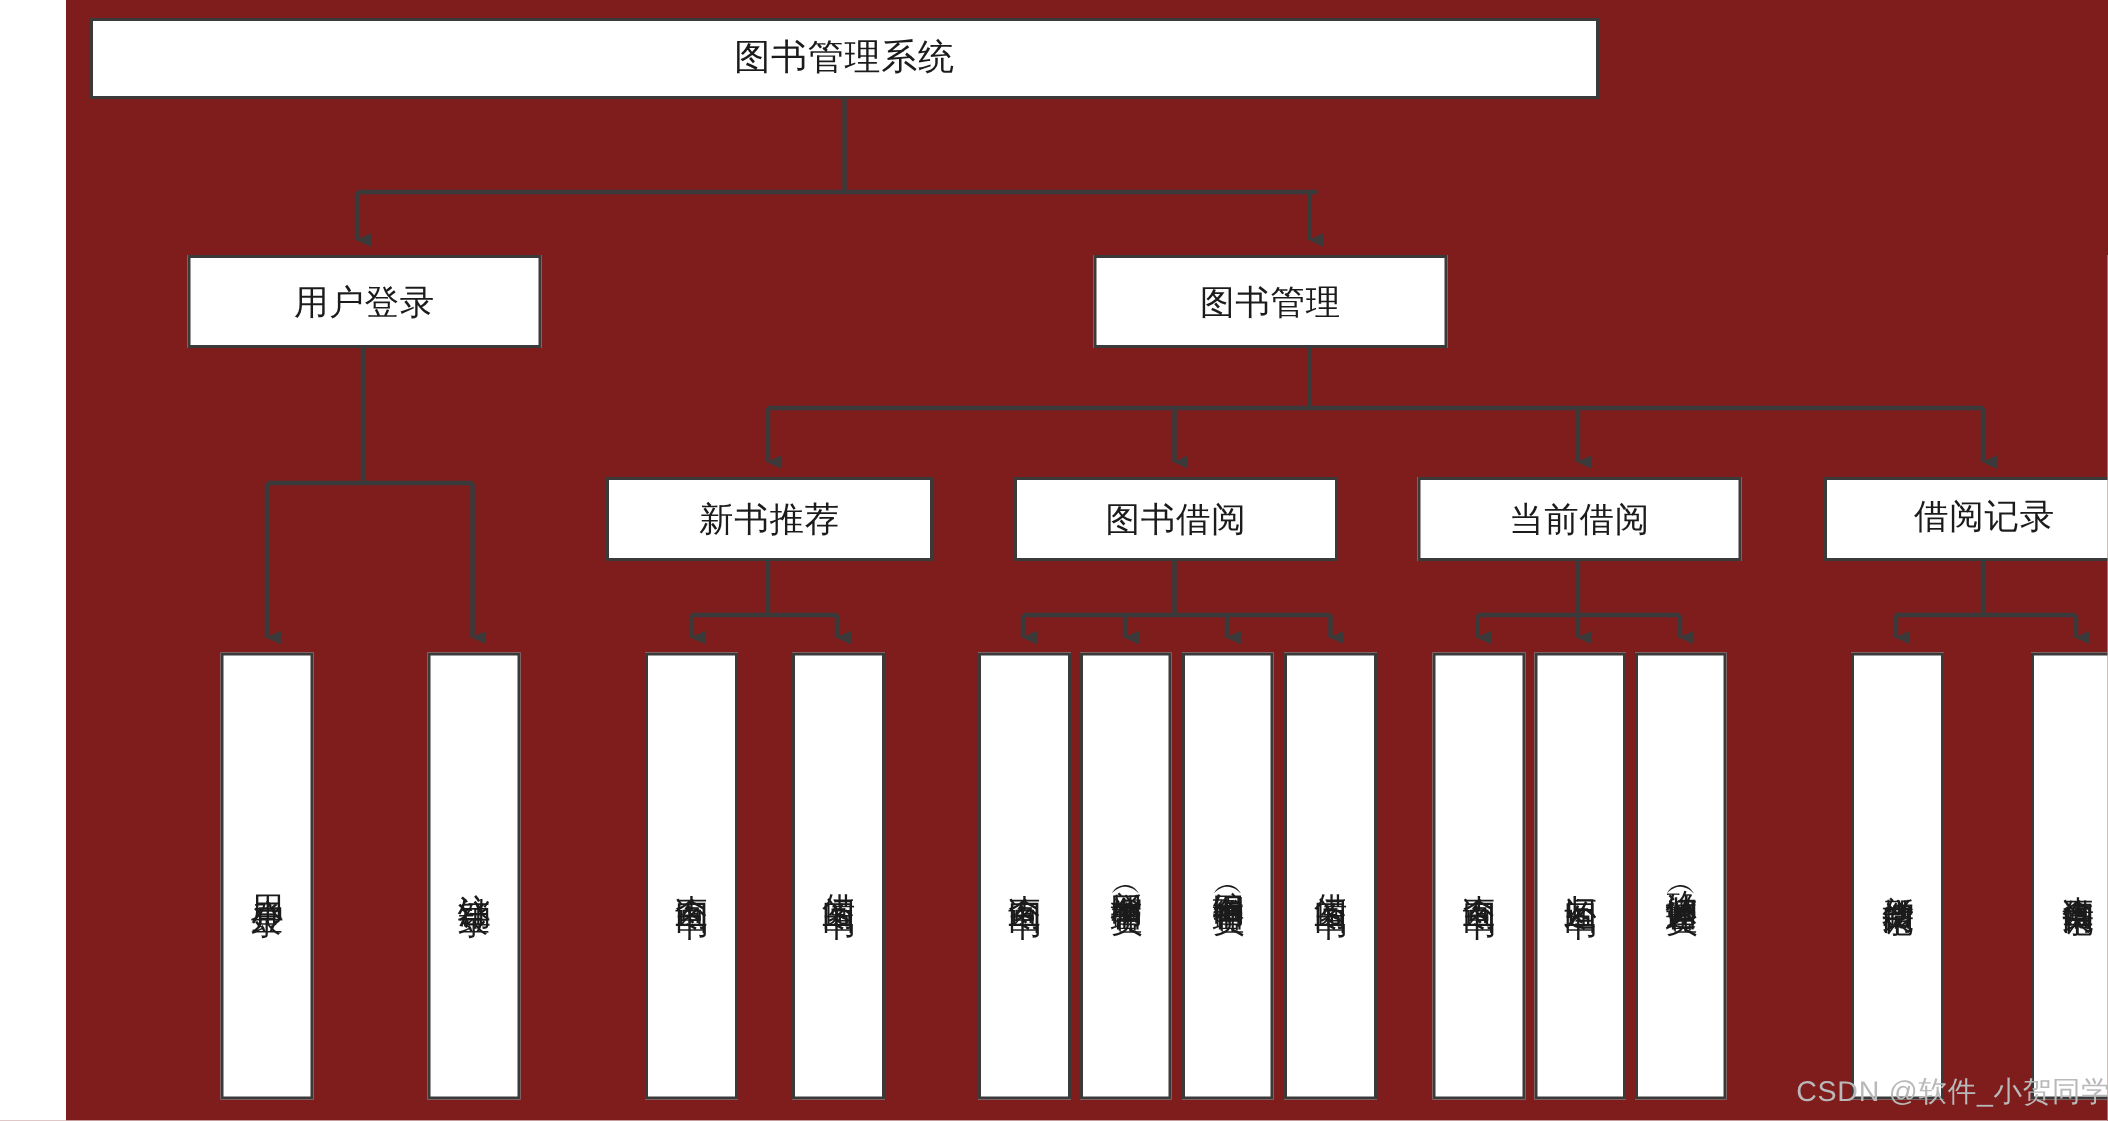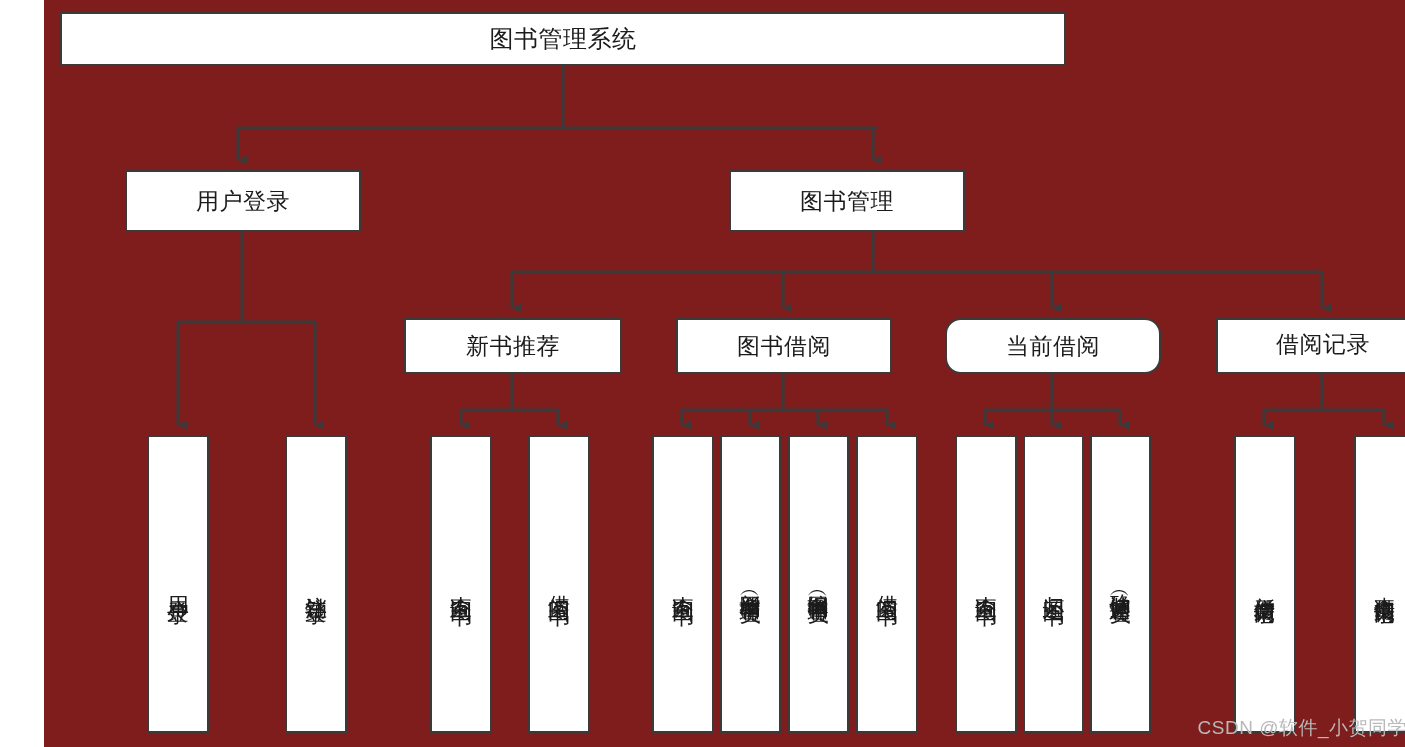--- a/index.html
+++ b/index.html
@@ -146,21 +146,21 @@
   <div class="node-box node-horizontal" style="left:685px; top:170px; width:236px; height:62px;">
     <span class="node-label">图书管理</span>
   </div>
 
   <div class="node-box node-horizontal" style="left:632px; top:318px; width:216px; height:56px;">
     <span class="node-label">图书借阅</span>
   </div>
   <div class="node-box node-horizontal" style="left:360px; top:318px; width:218px; height:56px;">
     <span class="node-label">新书推荐</span>
   </div>
-  <div class="node-box node-horizontal" style="left:901px; top:318px; width:216px; height:56px;border-radius:16px;">
+  <div class="node-box node-horizontal" style="left:901px; top:318px; width:216px; height:56px;">
     <span class="node-label">当前借阅</span>
   </div>
   <div class="node-box node-horizontal" style="left:1172px; top:318px; width:214px; height:56px;font-family:Liberation Mono, monospace;">
     <span class="node-label">借阅记录</span>
   </div>
 
   <div class="node-box node-vertical" style="left:103px; top:435px; width:62px; height:298px;">
     <span class="node-label">用户登录</span>
   </div>
   <div class="node-box node-vertical" style="left:241px; top:435px; width:62px; height:298px;">

